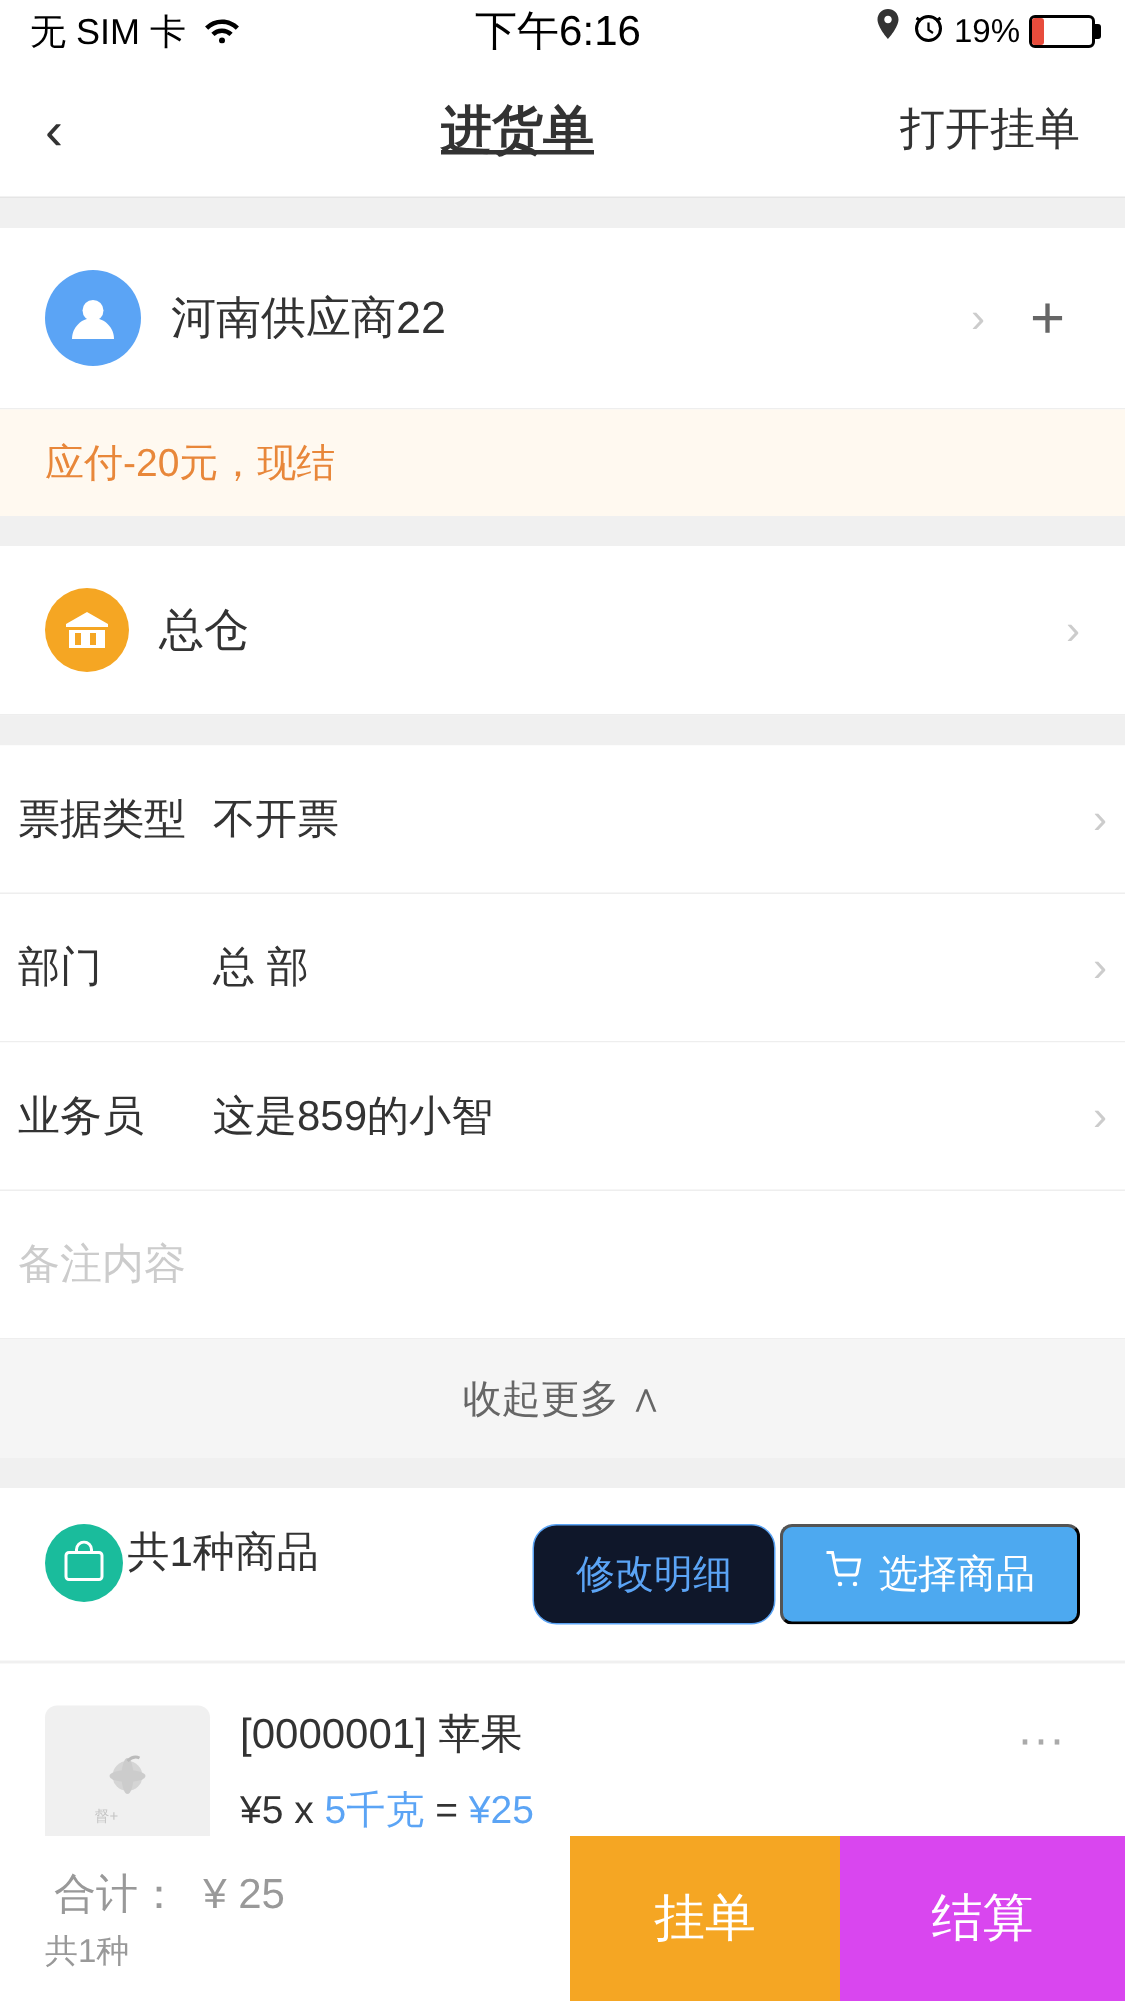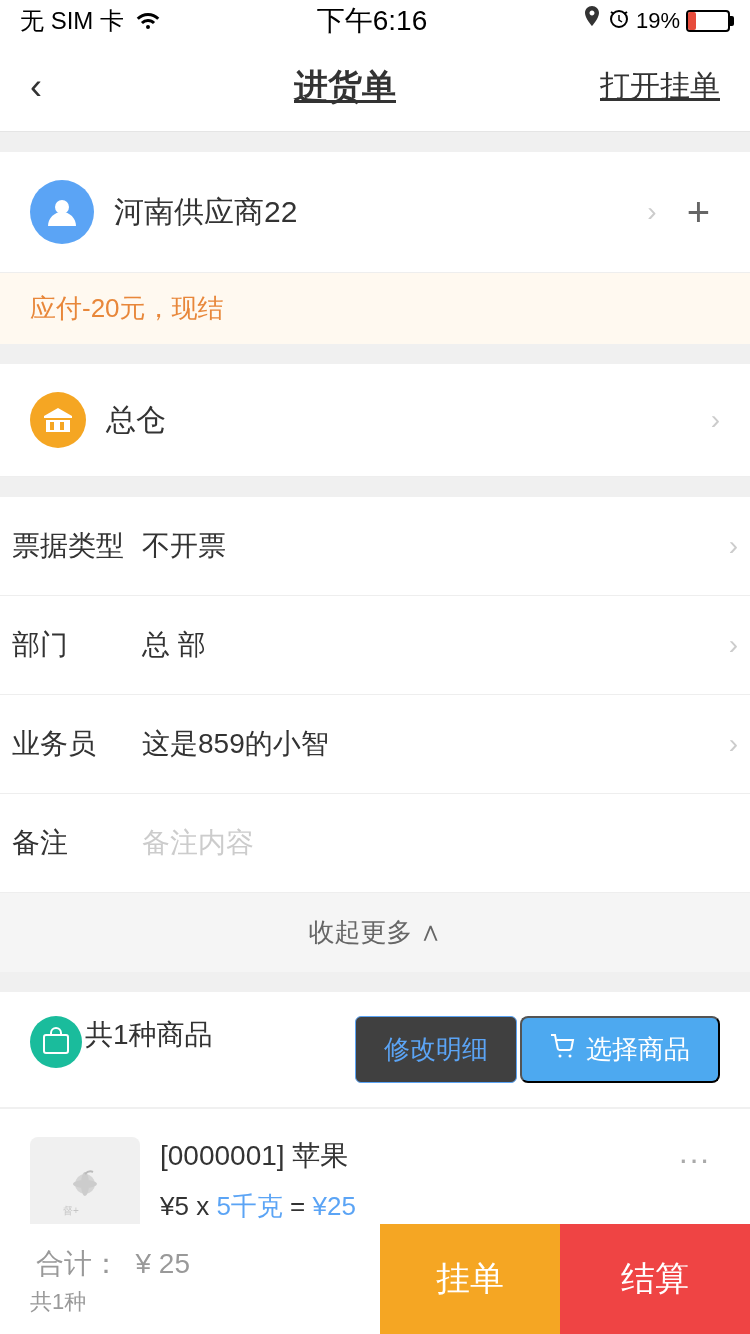--- a/index.html
+++ b/index.html
@@ -37,21 +37,21 @@
     .nav-bar {
       background: #fff;
       height: 90px;
       display: flex;
       align-items: center;
       padding: 0 30px;
       border-bottom: 1px solid #e5e5e5;
     }
     .nav-back { font-size: 36px; color: #333; width: 60px; }
     .nav-title { flex: 1; text-align: center; font-size: 34px; font-weight: 600; text-decoration: underline; }
-    .nav-right { font-size: 30px; color: #333; text-decoration: underline; }
+    .nav-right { font-size: 30px; color: #333; }
 
     
     .section-divider { height: 20px; background: #f0f0f0; }
 
     
     .section { background: #fff; }
 
     
     .supplier-row {
       display: flex;
@@ -137,22 +137,22 @@
       padding: 24px 30px;
       gap: 3px;
     }
     .products-icon {
       width: 52px; height: 52px; border-radius: 50%; background: #1abc9c;
       display: flex; align-items: center; justify-content: center;
       flex-shrink: 0;
     }
     .products-count { flex: 1; font-size: 28px; color: #333; }
     .btn-modify {
-      border: 1.5px solid #5ba4f5; color: #5ba4f5; background: #404040;
-      padding: 14px 28px; border-radius: 6px; font-size: 26px;
+      border: 1.5px solid #5ba4f5; color: #5ba4f5; background: #0f172a;
+      padding: 14px 28px; border-radius: 16px; font-size: 26px;
       cursor: pointer;
     }
     .btn-select {
       background: #4da9f0; color: #fff;
       padding: 14px 28px; border-radius: 8px; font-size: 26px;
       display: flex; align-items: center; gap: 8px;
       cursor: pointer;
     }
 
     
@@ -196,21 +196,21 @@
     }
     .total-amount { font-size: 34px; color: #333; }
     .total-amount span { font-size: 28px; color: #999; margin-left: 6px; }
     .total-sub { font-size: 22px; color: #999; margin-top: 4px; }
     .btn-hang {
       background: #f5a623; color: #fff;
       width: 180px; display: flex; align-items: center; justify-content: center;
       font-size: 34px; font-weight: 500; cursor: pointer;
     }
     .btn-checkout {
-      background: #ef4444; color: #fff;
+      background: #d946ef; color: #fff;
       width: 190px; display: flex; align-items: center; justify-content: center;
       font-size: 34px; font-weight: 500; cursor: pointer;
     }
   </style>
 </head>
 <body>
 
 <div class="status-bar">
   <div class="status-left">
     <span>无 SIM 卡</span>
@@ -290,21 +290,20 @@
     <div class="form-label">部门</div>
     <div class="form-value">总 部</div>
     <span class="form-chevron">›</span>
   </div>
   <div class="form-row">
     <div class="form-label">业务员</div>
     <div class="form-value">这是859的小智</div>
     <span class="form-chevron">›</span>
   </div>
   <div class="form-row">
-    <div class="form-label">备注</div>
     <div class="form-placeholder">备注内容</div>
   </div>
 </div>
 
 <div class="collapse-row">
   <span>收起更多 ∧</span>
 </div>
 
 <div class="section-divider"></div>
 

